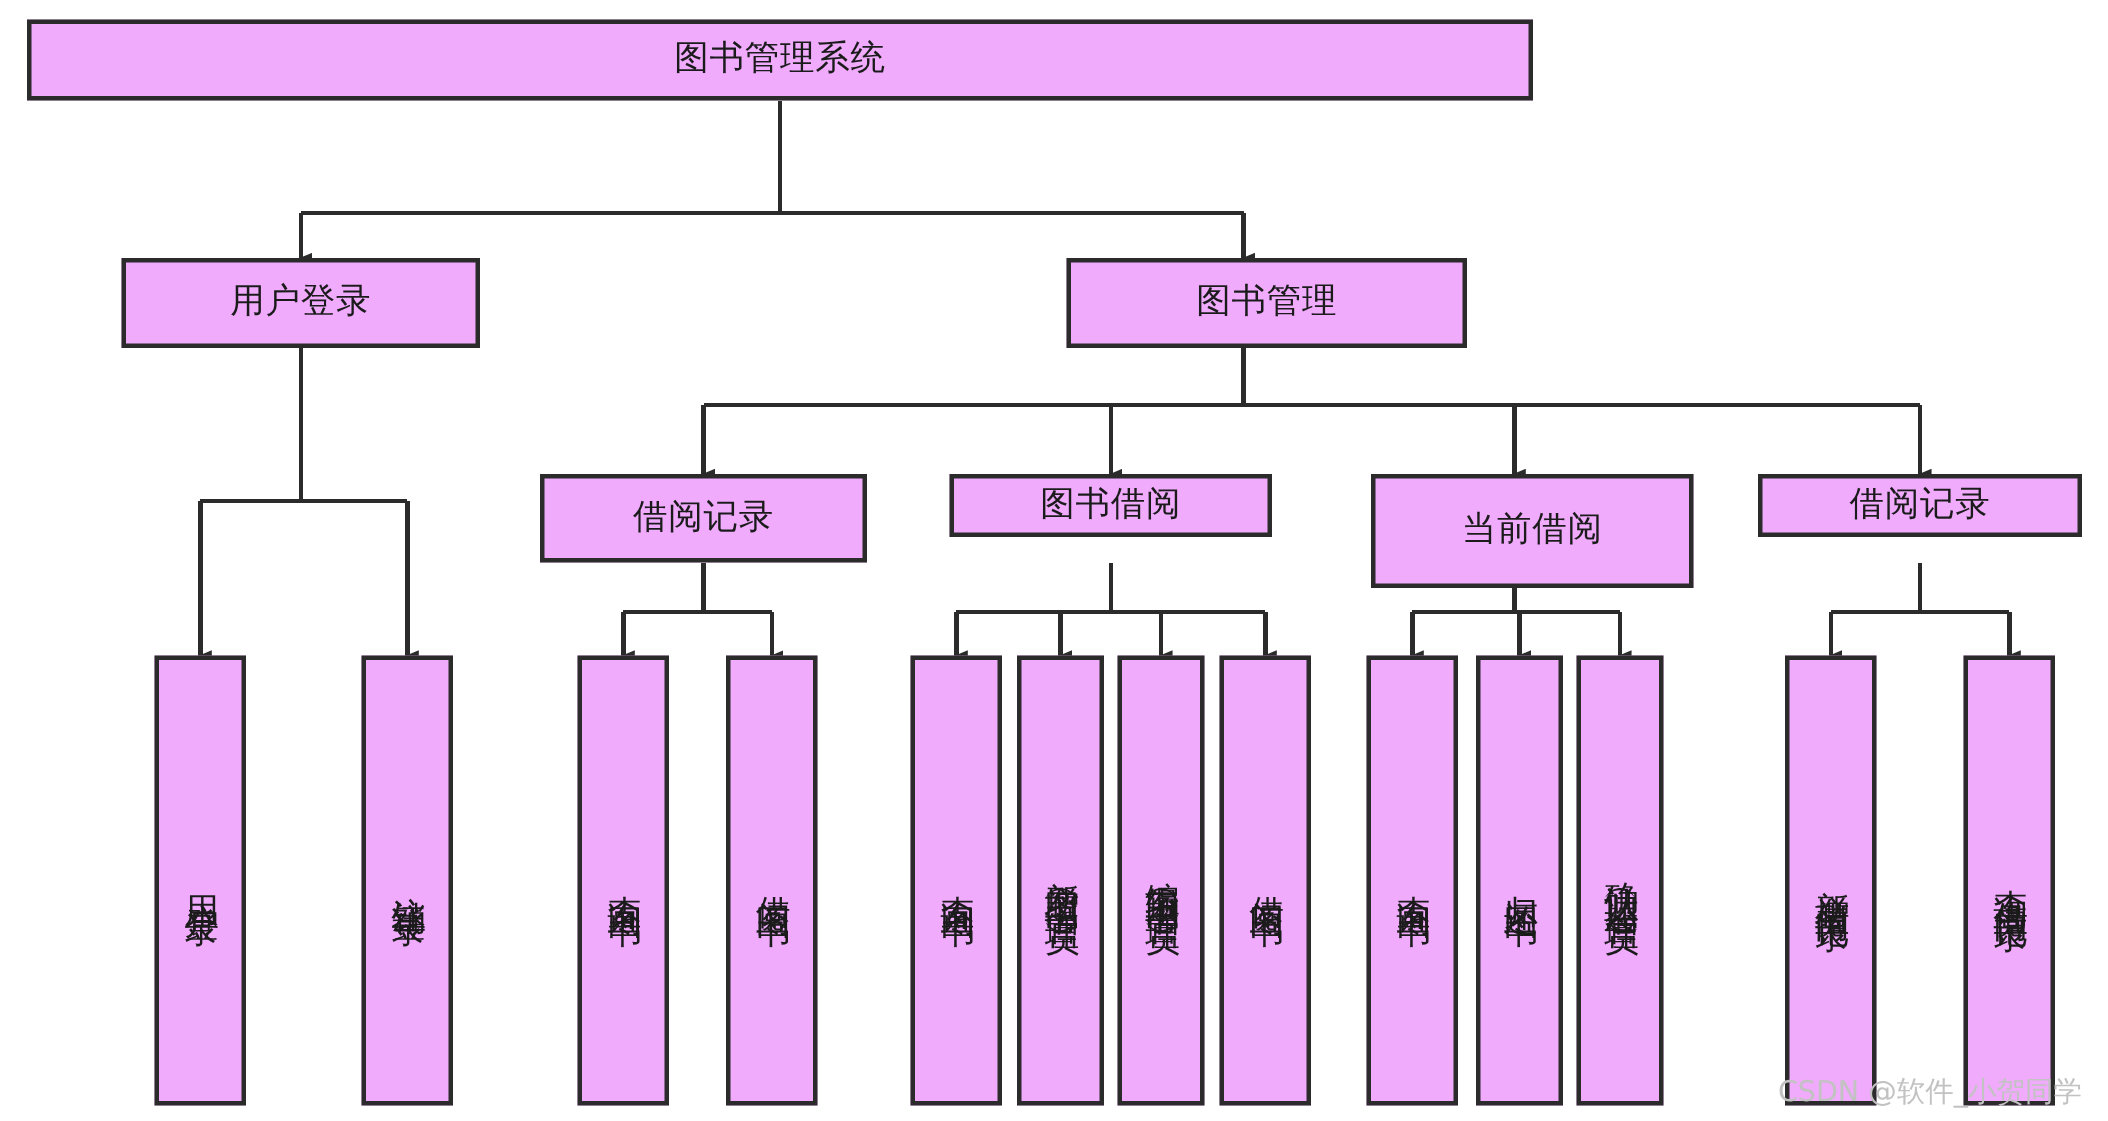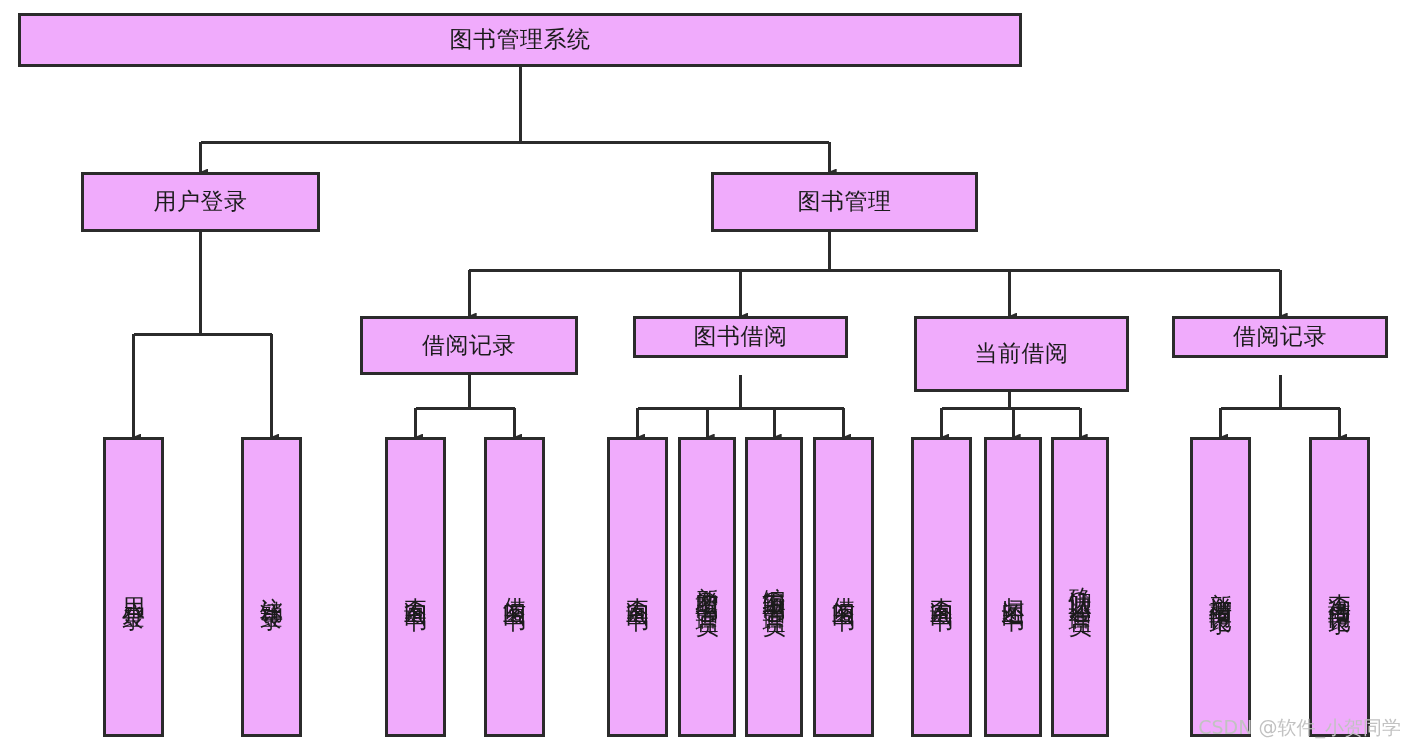--- a/index.html
+++ b/index.html
@@ -51,21 +51,21 @@
   #connectors {
     position: absolute;
     left: 0;
     top: 0;
     width: 1405px;
     height: 747px;
     pointer-events: none;
   }
   #watermark {
     position: absolute;
-    right: 4px;
+    right: 17px;
     bottom: 6px;
     font-size: 19px;
     color: #c2c2c2;
     white-space: nowrap;
     font-family: "DejaVu Sans", "Liberation Sans", sans-serif;
   }
 </style>
 </head>
 <body>
 

